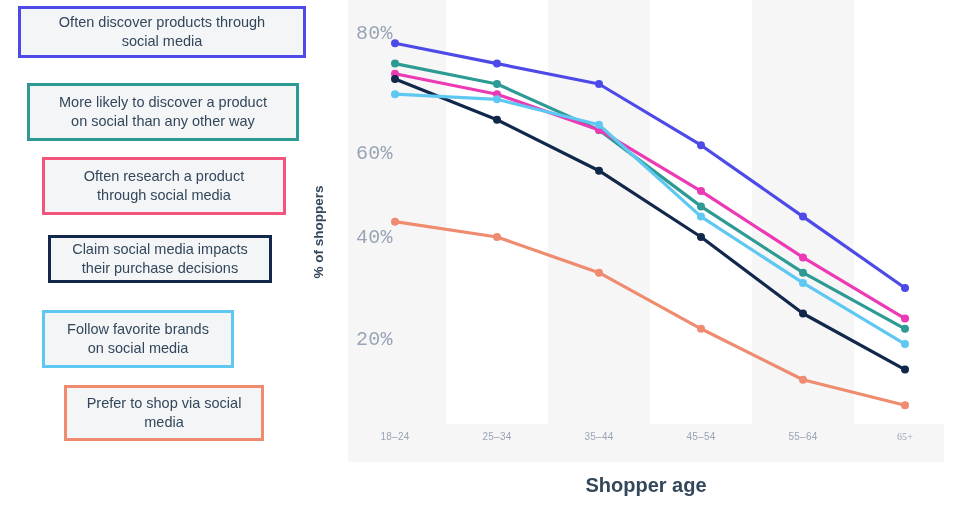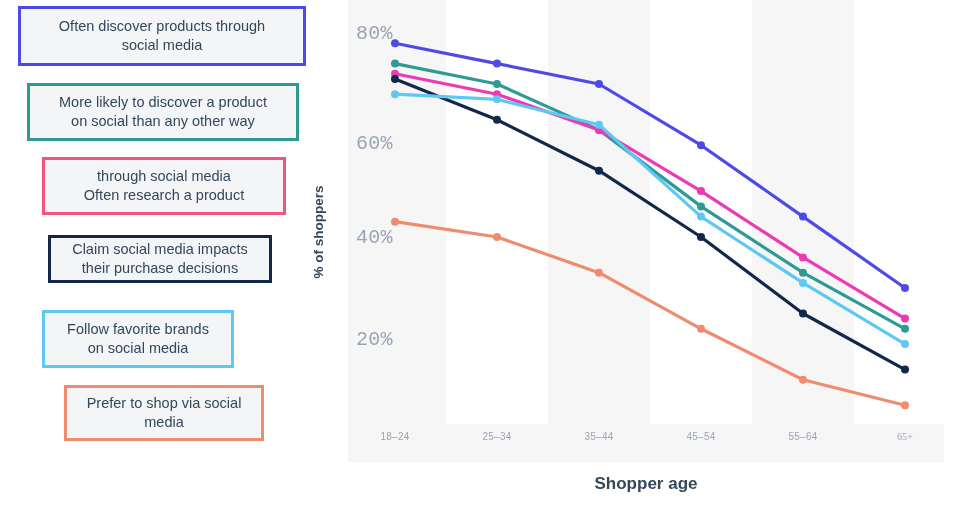--- a/index.html
+++ b/index.html
@@ -105,47 +105,47 @@
     font-weight: bold;
     white-space: nowrap;
   }
   #x-axis-title {
     position: absolute;
     left: 348px;
     top: 474px;
     width: 596px;
     text-align: center;
     color: #33475b;
-    font-size: 17px;
+    font-size: 20px;
     font-weight: bold;
   }
   svg { display: block; }
 </style>
 </head>
 <body>
 
 <div id="root">
 
   <div id="legend">
-      <div class="legend-item" style="left: 18px; top: 6px; width: 288px; height: 60px; border-color: rgb(77, 74, 232);">
+      <div class="legend-item" style="left: 18px; top: 6px; width: 288px; height: 52px; border-color: rgb(77, 74, 232);">
         <div>
           <span>Often discover products through</span>
           <span>social media</span>
         </div>
       </div>
       <div class="legend-item" style="left: 27px; top: 83px; width: 272px; height: 58px; border-color: rgb(46, 154, 148);">
         <div>
           <span>More likely to discover a product</span>
           <span>on social than any other way</span>
         </div>
       </div>
       <div class="legend-item" style="left: 42px; top: 157px; width: 244px; height: 58px; border-color: rgb(242, 84, 125);">
         <div>
+          <span>Often research a product</span>
           <span>through social media</span>
-          <span>Often research a product</span>
         </div>
       </div>
       <div class="legend-item" style="left: 48px; top: 235px; width: 224px; height: 48px; border-color: rgb(18, 40, 75);">
         <div>
           <span>Claim social media impacts</span>
           <span>their purchase decisions</span>
         </div>
       </div>
       <div class="legend-item" style="left: 42px; top: 310px; width: 192px; height: 58px; border-color: rgb(94, 200, 242);">
         <div>
@@ -162,21 +162,21 @@
     </div>
 
   <div id="chart-area">
     <div id="plot-bg"></div>
     <div id="plot">
         <div class="band" style="left: 98px; width: 102px; bottom: 38px; top: 0px;"></div>
         <div class="band" style="left: 302px; width: 102px; bottom: 38px; top: 0px;"></div>
         <div class="band" style="left: 506px; width: 102px; bottom: 38px; top: 0px;"></div>
         <div class="ytick" style="top: 339px;">20%</div>
         <div class="ytick" style="top: 237px;">40%</div>
-        <div class="ytick" style="top: 143px;">60%</div>
+        <div class="ytick" style="top: 153px;">60%</div>
         <div class="ytick" style="top: 33px;">80%</div>
         <div class="xtick" style="left: 47px;">18–24</div>
         <div class="xtick" style="left: 149px;">25–34</div>
         <div class="xtick" style="left: 251px;">35–44</div>
         <div class="xtick" style="left: 353px;">45–54</div>
         <div class="xtick" style="left: 455px;">55–64</div>
         <div class="xtick" style="left: 557px; font-family: Liberation Serif, serif;">65+</div>
         <svg width="596" height="462" style="position: absolute; left: 0px; top: 0px;">
           <g>
             <polyline points="47,43.2 149,63.599999999999994 251,84 353,145.2 455,216.6 557,288" fill="none" stroke="#4d4ae8" stroke-width="3.2" stroke-linecap="round" stroke-linejoin="round"></polyline>

